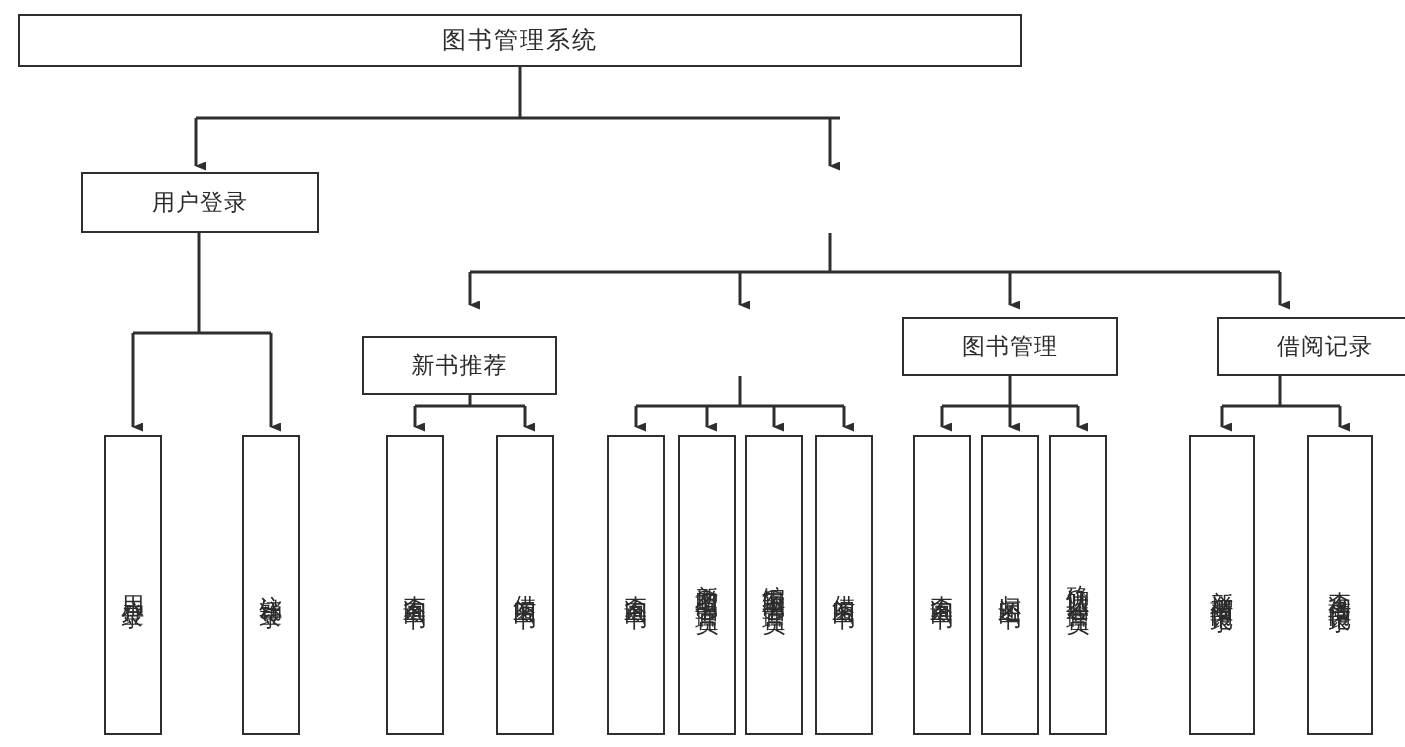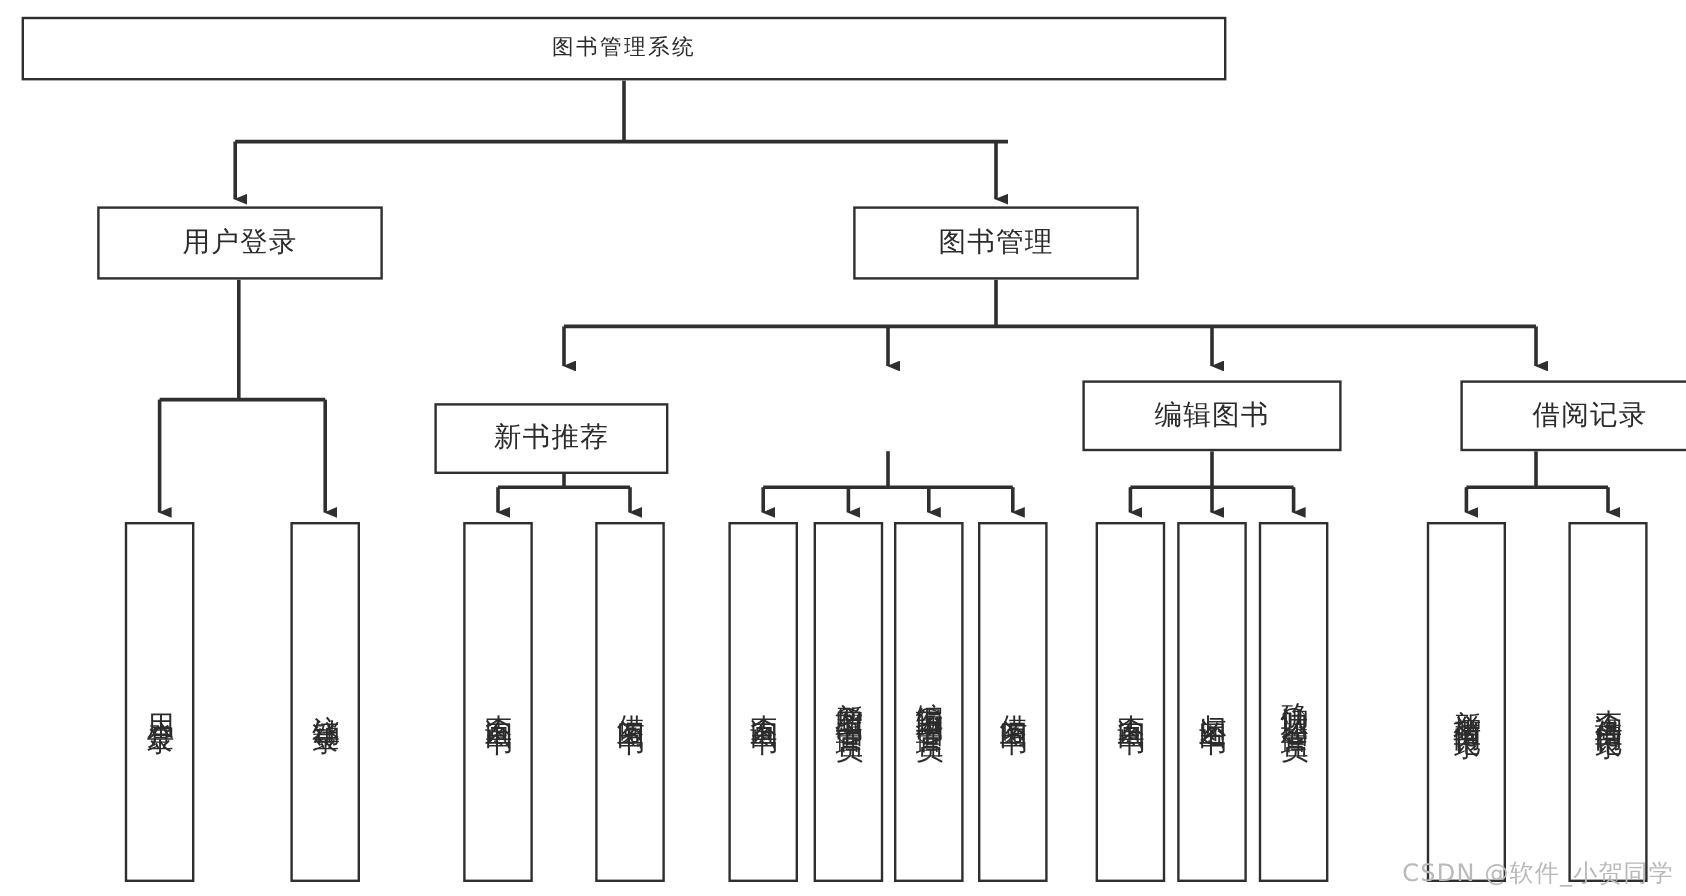--- a/index.html
+++ b/index.html
@@ -26,21 +26,21 @@
     align-items:center;
     justify-content:center;
     color:#2b2b2b;
     line-height:1.15;
   }
   .node.h-node{            
     font-size:23px;
     letter-spacing:1px;
   }
   .node.root{
-    font-size:18px;
+    font-size:24px;
     letter-spacing:2px;
   }
   .node.v-node{            
     writing-mode:vertical-rl;
     text-orientation:upright;
     font-size:23px;
     letter-spacing:4px;
     padding:10px 0;
     justify-content:center;
   }
@@ -126,31 +126,28 @@
   </svg>
 
   <div class="node root h-node" style="left:18px;top:14px;width:1004px;height:53px;">
     <span class="label">图书管理系统</span>
   </div>
 
   <div class="node h-node" style="left:81px;top:172px;width:238px;height:61px;">
     <span class="label">用户登录</span>
   </div>
 
-  <div class="node h-node" style="left:711px;top:172px;width:238px;height:61px;">
-    <span class="label">图书管理</span>
-  </div>
 
   <div class="node h-node" style="left:362px;top:336px;width:195px;height:59px;align-items:center;">
     <span class="label">新书推荐</span>
   </div>
 
 
   <div class="node h-node" style="left:902px;top:317px;width:216px;height:59px;">
-    <span class="label">编辑图书</span>
+    <span class="label">图书管理</span>
   </div>
 
   <div class="node h-node" style="left:1172px;top:317px;width:216px;height:59px;margin-left:45px;">
     <span class="label">借阅记录</span>
   </div>
 
   <div class="node v-node" style="left:104px;top:435px;width:58px;height:300px;">
     <span class="label">用户登录</span>
   </div>
 
@@ -195,15 +192,14 @@
   </div>
 
   <div class="node v-node" style="left:1189px;top:435px;width:66px;height:300px;">
     <span class="label">新增借阅记录</span>
   </div>
 
   <div class="node v-node" style="left:1307px;top:435px;width:66px;height:300px;">
     <span class="label">查询借阅记录</span>
   </div>
 
-  <div id="watermark">CSDN @软件_小贺同学</div>
 
 </div>
 
 </body></html>

